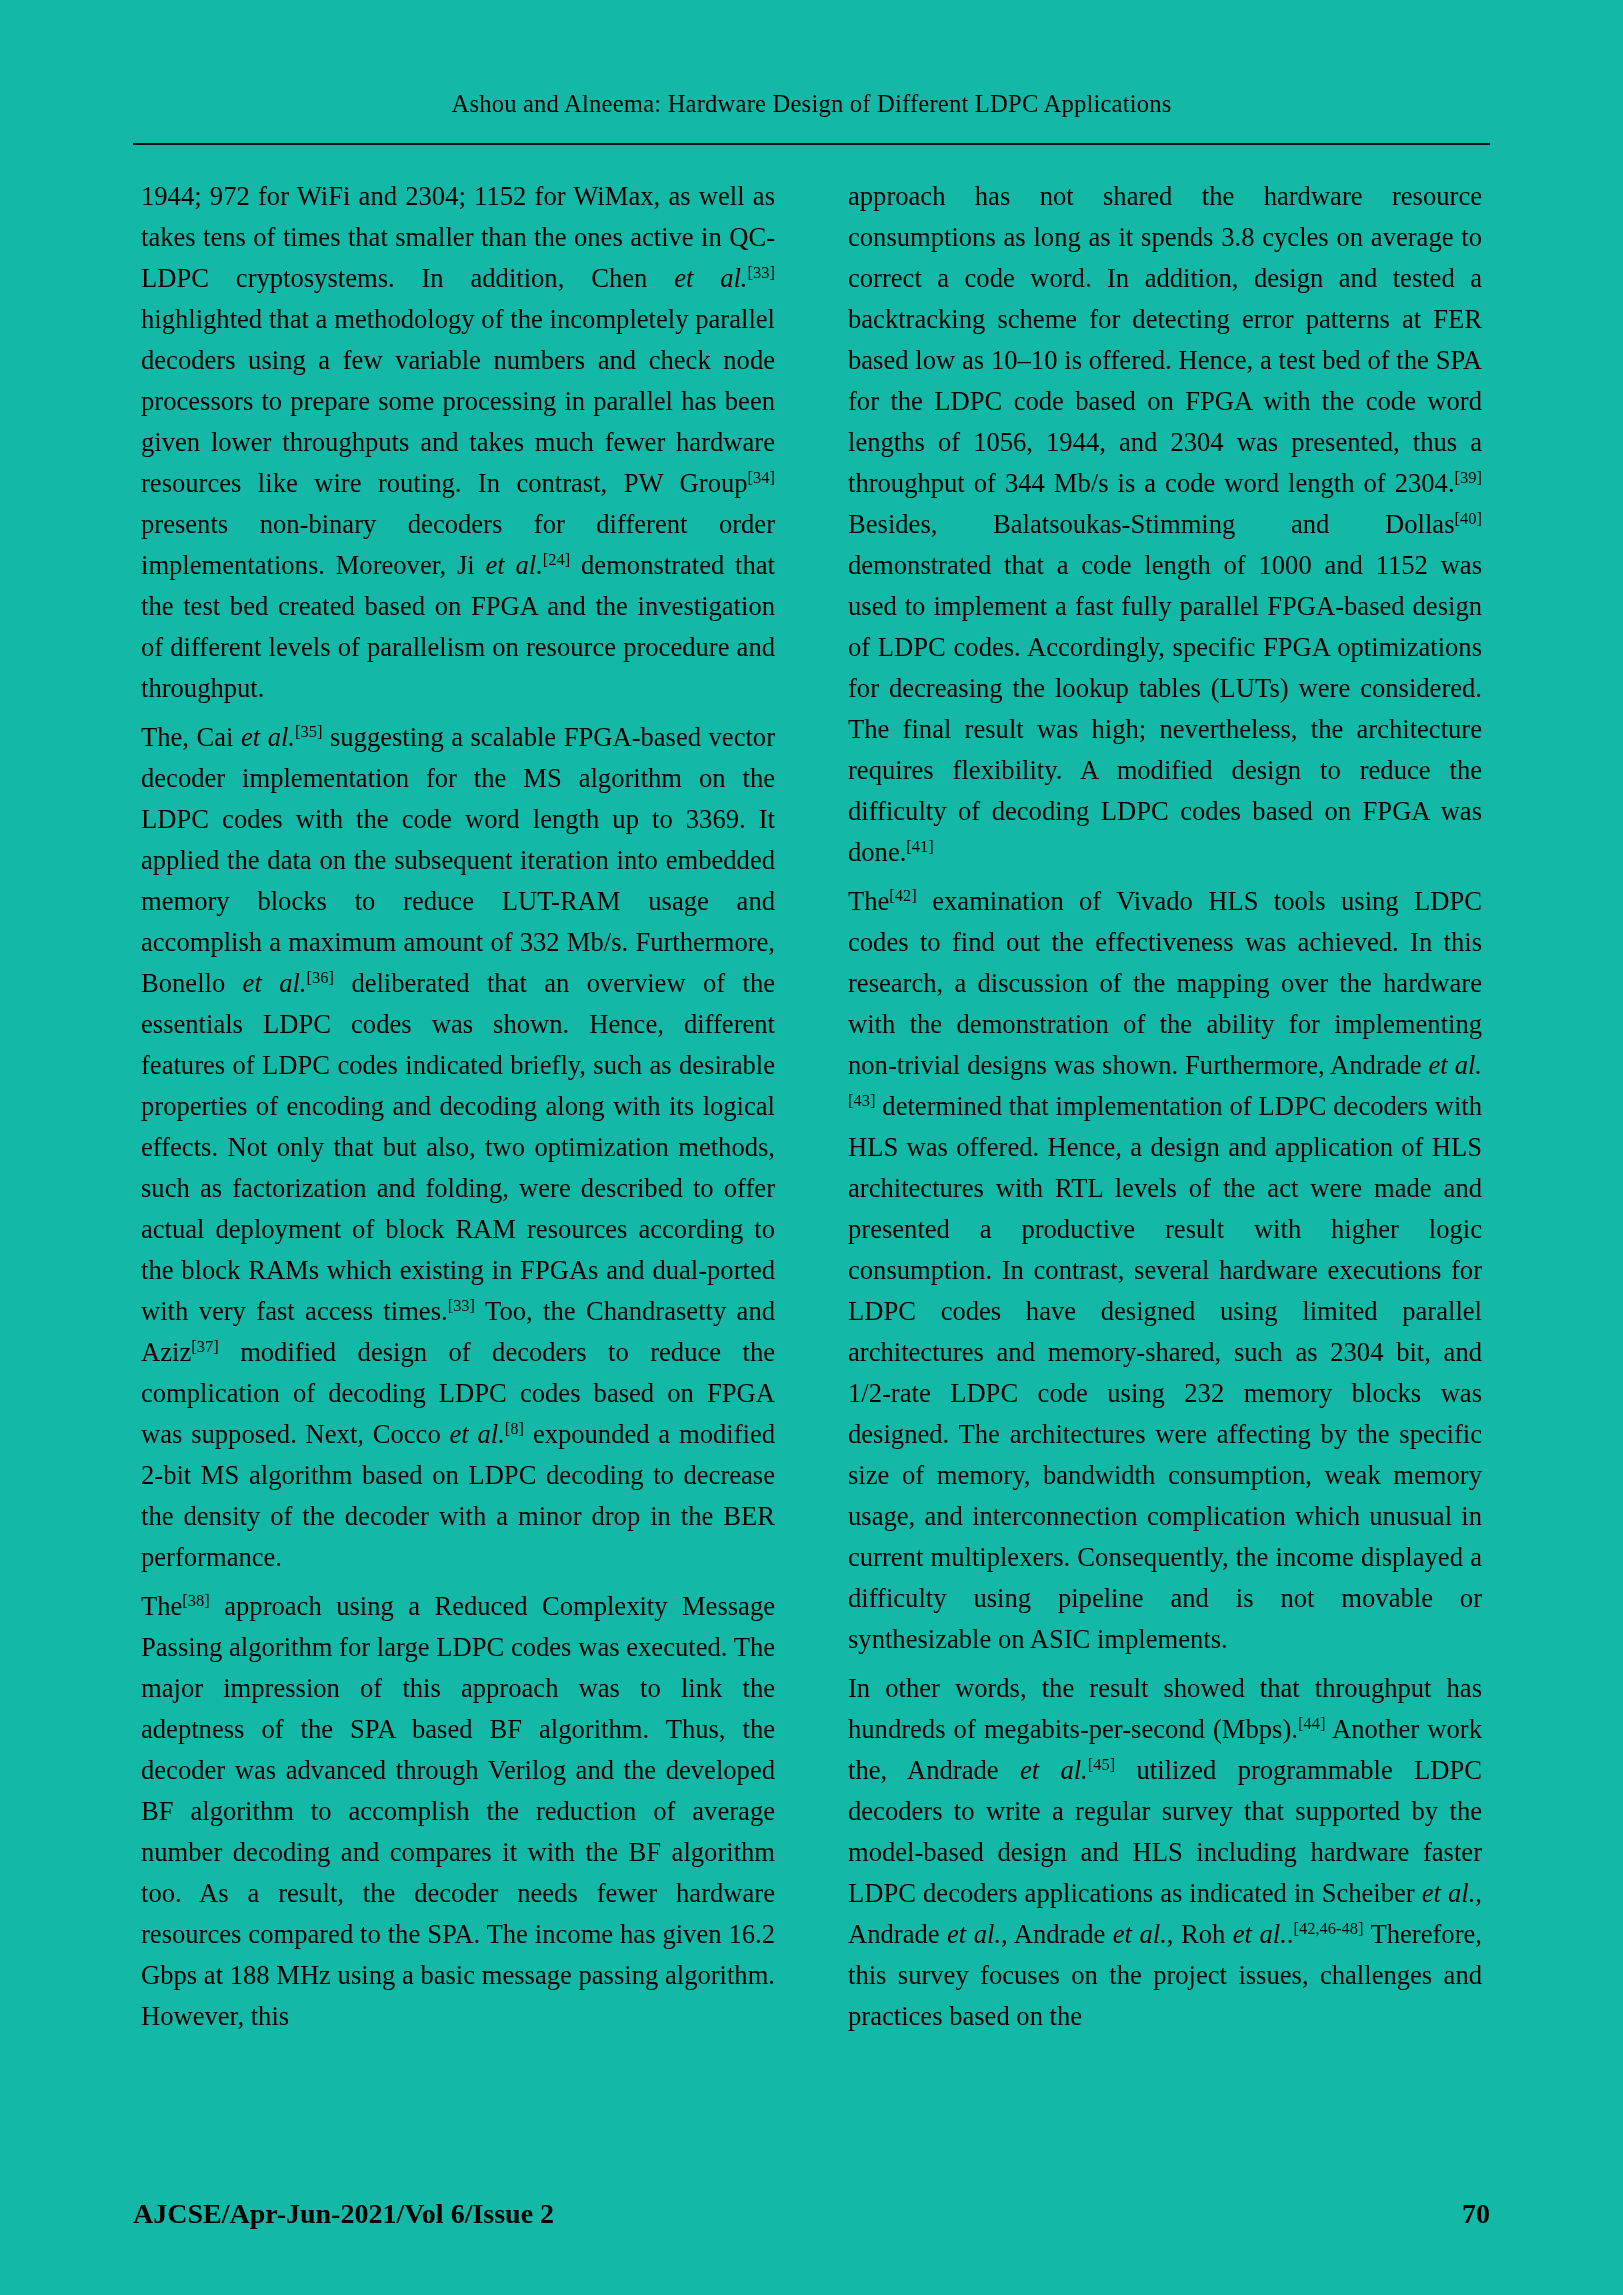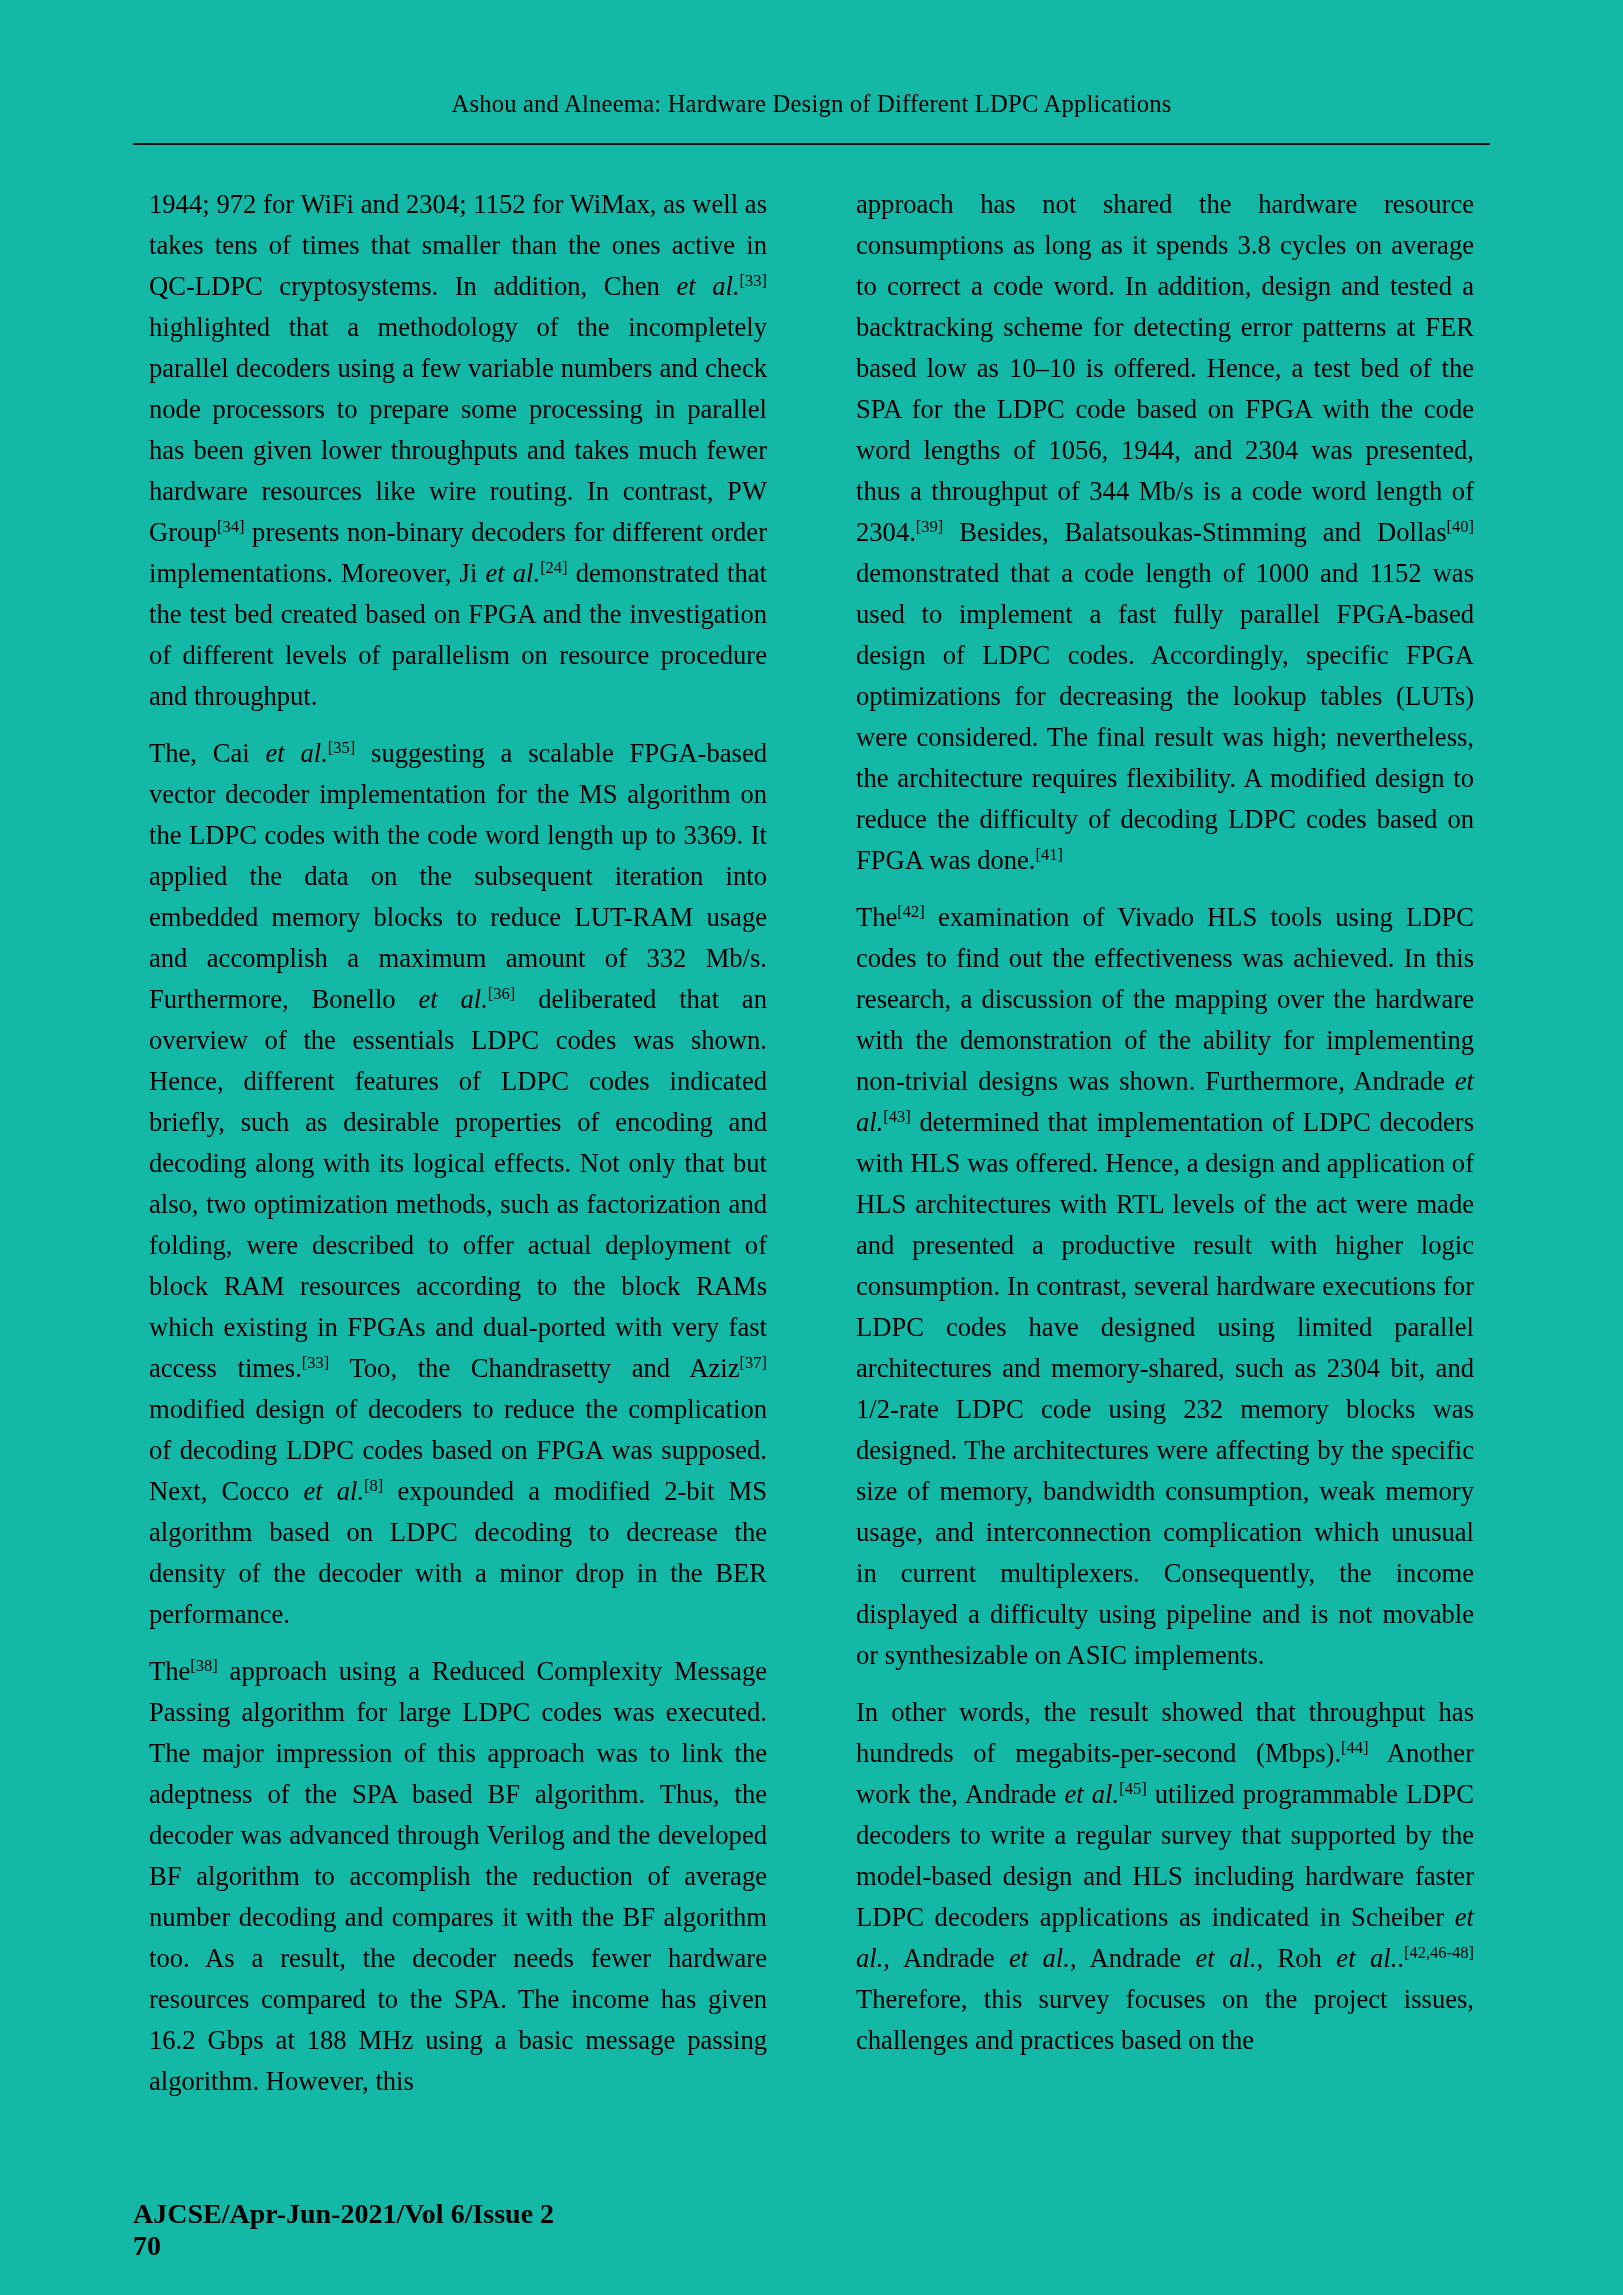--- a/index.html
+++ b/index.html
@@ -60,37 +60,37 @@
   }
   .col {
     width: 650px;
     font-size: 26.6px;
     line-height: 41px;
     text-align: justify;
     text-justify: inter-word;
     hyphens: none;
   }
   .col p {
-    margin: 16px;
+    margin: 8px;
     text-align: justify;
   }
   sup {
     font-size: 0.62em;
     line-height: 0;
     vertical-align: 0.52em;
   }
   .it { font-style: italic; }
   
   .footer {
     position: absolute;
     top: 2198px;
     left: 0;
     width: 1357px;
     display: flex;
-    flex-direction: column;
+    flex-direction: row;
     justify-content: space-between;
     align-items: baseline;
     font-weight: bold;
     font-size: 28px;
   }
   .footer .left-id { letter-spacing: 0px; }
   .footer .page-no { letter-spacing: 0px; }
 </style>
 </head>
 <body>

